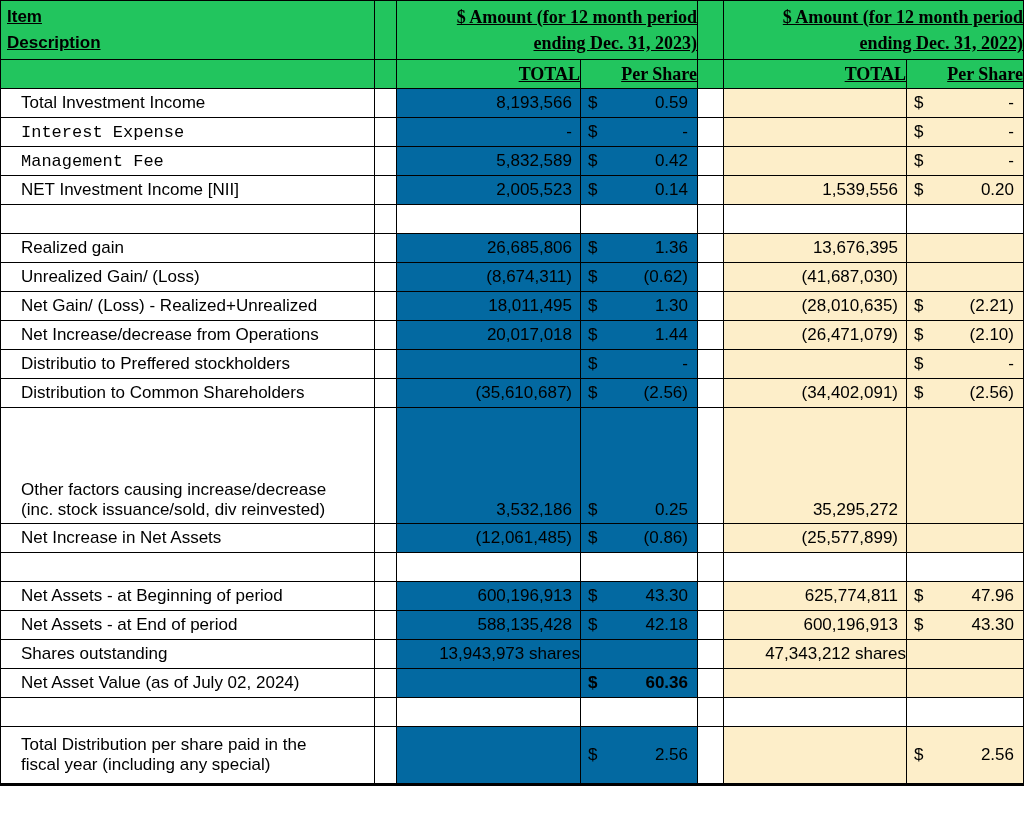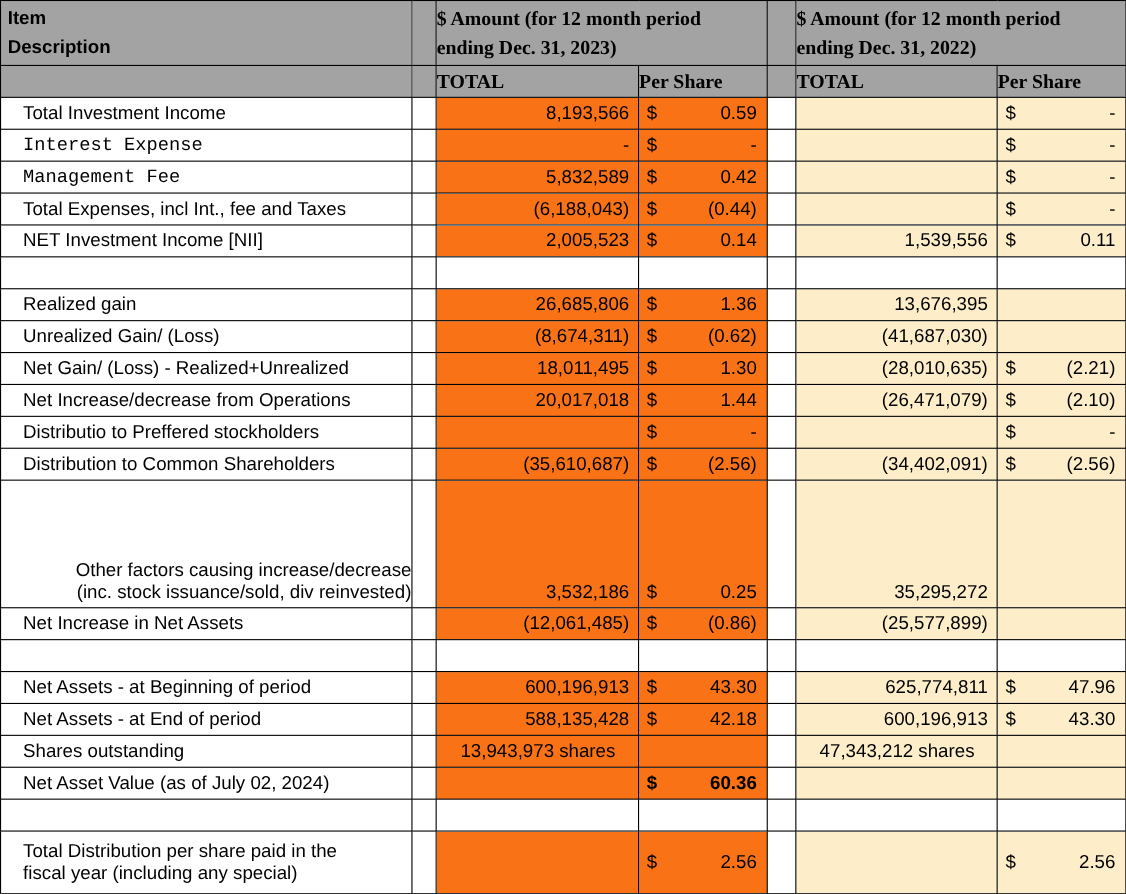--- a/index.html
+++ b/index.html
@@ -5,33 +5,33 @@
   html,body{margin:0;padding:0;background:#fff;}
   #sheet{width:1024px;height:813px;overflow:hidden;background:#fff;}
   table{border-collapse:collapse;table-layout:fixed;width:1023px;
         border:1px solid #000;border-bottom:3px solid #000;}
   td{border:1px solid #000;color:#000;overflow:hidden;white-space:nowrap;
      font-family:"Liberation Sans",sans-serif;font-size:17px;vertical-align:middle;padding:0;}
   tr{height:29px;}
   tr.h1{height:59px;}
   tr.rt{height:116px;}
   tr.rb{height:58px;}
-  .hdr{background:#a3a3a3;}
-  .serif{font-family:"Liberation Serif",serif;font-weight:bold;font-size:18px;text-align:left;line-height:26px;}
+  .hdr{background:#22c55e;text-decoration:underline;}
+  .serif{font-family:"Liberation Serif",serif;font-weight:bold;font-size:18px;text-align:right;line-height:26px;}
   .itemhdr{font-family:"Liberation Sans",sans-serif;font-weight:bold;text-align:left;
            padding-left:6px;line-height:26px;font-size:17px;}
-  .g{background:#f97316;margin-left:28px;}
+  .g{background:#0369a1;margin-left:28px;}
   .y{background:#fdeec9;}
   .lbl{padding-left:20px;text-align:left;}
   .ctr{text-align:left;font-family:Liberation Mono, monospace;}
   .num{text-align:right;padding-right:8px;}
-  .left{text-align:center;padding-left:1px;}
+  .left{text-align:right;padding-left:1px;}
   .psd{display:flex;justify-content:space-between;align-items:center;padding:0 9px 0 7px;}
   .bold{font-weight:bold;}
-  .bot{vertical-align:bottom;padding-bottom:3px;text-align:right;}
+  .bot{vertical-align:bottom;padding-bottom:3px;}
   .two{line-height:26px;white-space:nowrap;}
 </style>
 </head>
 <body>
 
 <div id="sheet">
 <table>
 <colgroup>
   <col style="width:374px">
         <col style="width:22px">
@@ -122,56 +122,37 @@
   <td></td>
   <td class="y num"></td>
   <td class="y">
             <div class="psd">
               <span>$</span>
               <span>-</span>
             </div>
           </td>
 </tr>
 
-<tr>
-  <td class="lbl">Total Expenses, incl Int., fee and Taxes</td>
-  <td></td>
-  <td class="g num">(6,188,043)</td>
-  <td class="g">
-            <div class="psd">
-              <span>$</span>
-              <span>(0.44)</span>
-            </div>
-          </td>
-  <td></td>
-  <td class="y num"></td>
-  <td class="y">
-            <div class="psd">
-              <span>$</span>
-              <span>-</span>
-            </div>
-          </td>
-</tr>
 
 <tr>
   <td class="lbl">NET Investment Income [NII]</td>
   <td></td>
   <td class="g num">2,005,523</td>
   <td class="g">
             <div class="psd">
               <span>$</span>
               <span>0.14</span>
             </div>
           </td>
   <td></td>
   <td class="y num">1,539,556</td>
   <td class="y">
             <div class="psd">
               <span>$</span>
-              <span>0.11</span>
+              <span>0.20</span>
             </div>
           </td>
 </tr>
 
 <tr>
   <td></td>
           <td></td>
   <td></td>
           <td></td>
   <td></td>

